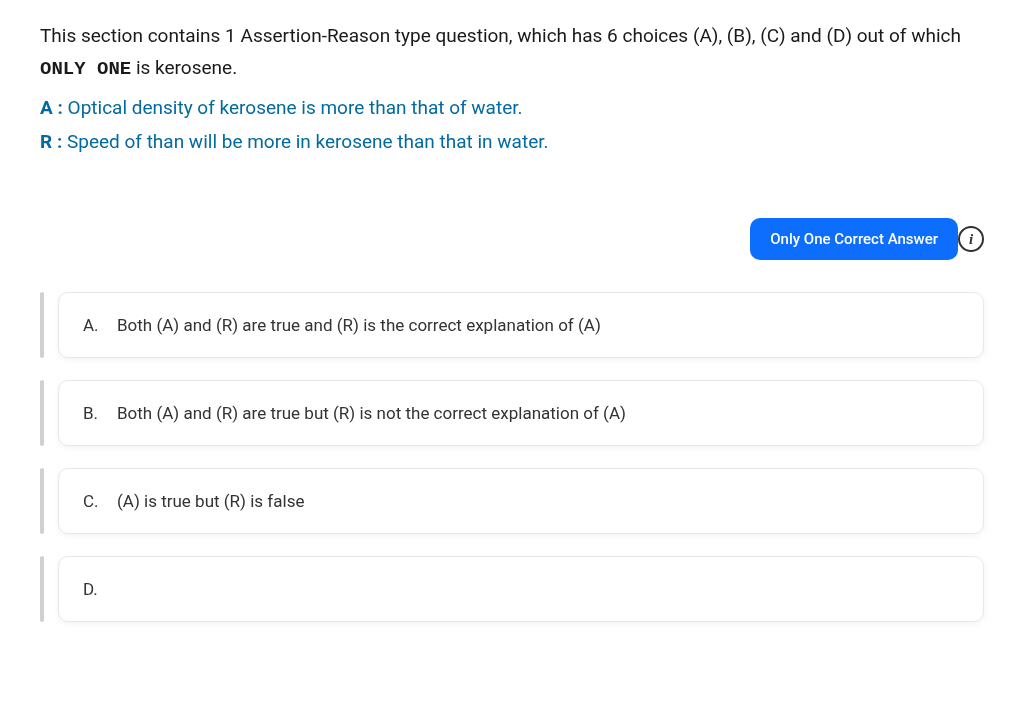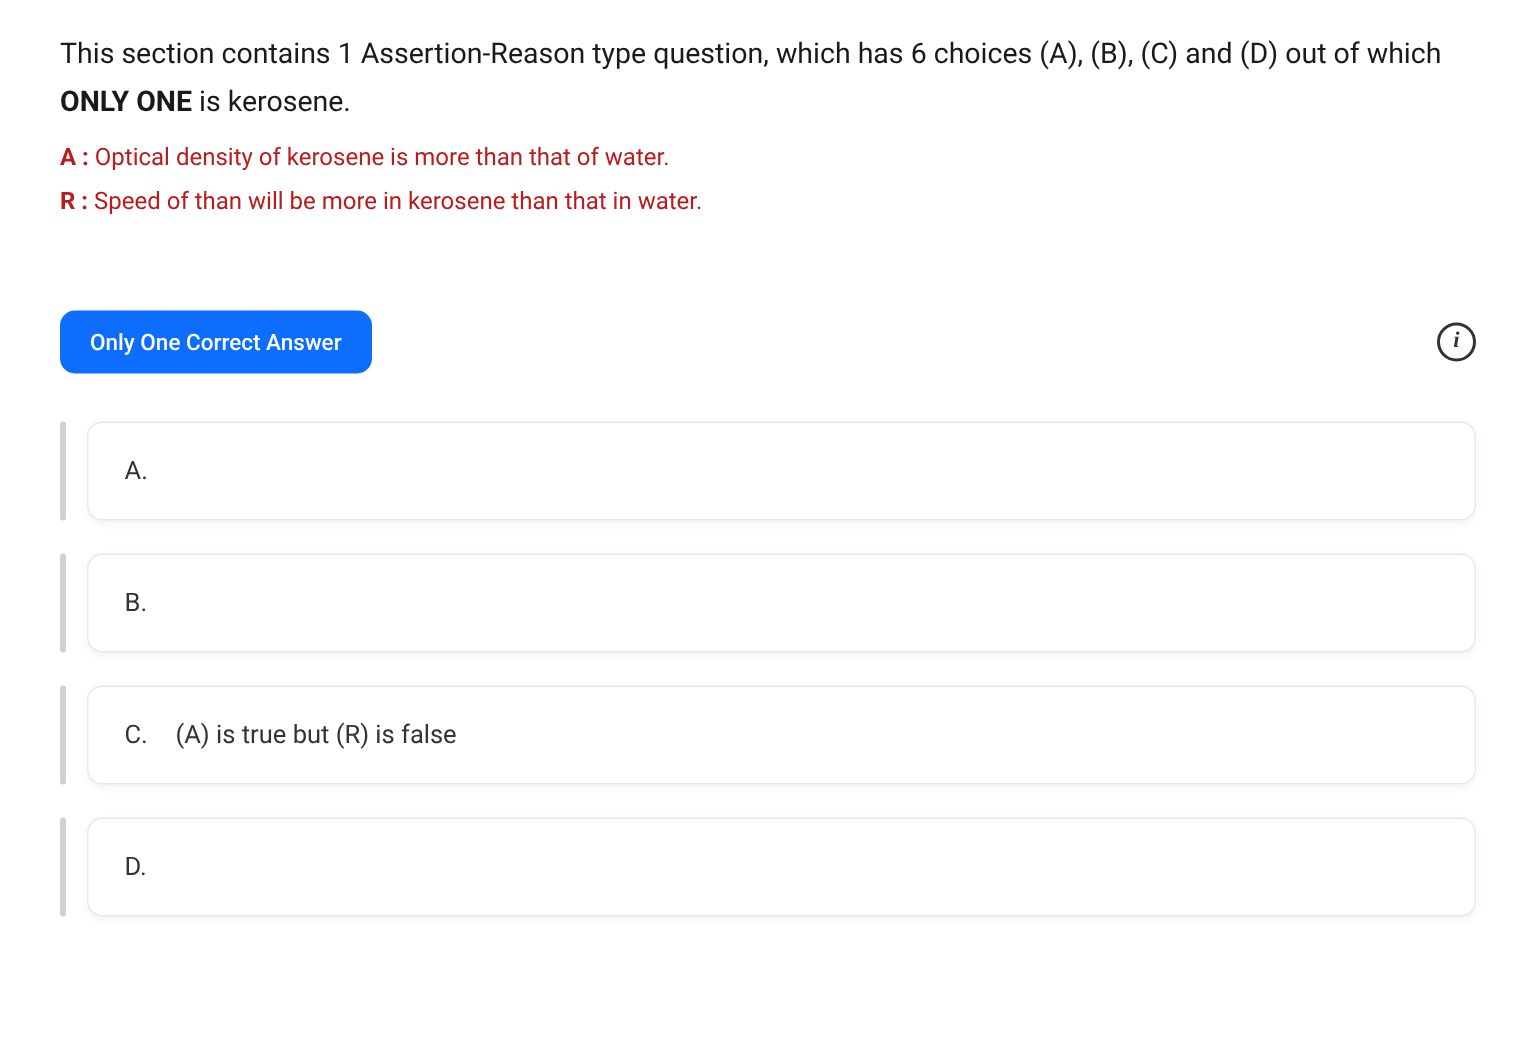--- a/index.html
+++ b/index.html
@@ -15,34 +15,35 @@
       width: 1024px;
     }
     .instructions {
       font-size: 19px;
       line-height: 1.7;
       margin-bottom: 6px;
       color: #1a1a1a;
     }
     .bold {
       font-weight: 700;
+      font-family: Liberation Mono, monospace;
     }
     .assertion-line {
-      font-size: 16px;
+      font-size: 19px;
       line-height: 1.7;
-      color: #b91c1c;
+      color: #0369a1;
       margin-bottom: 2px;
     }
     .label-prefix {
       font-weight: 700;
     }
     .badge-row {
       display: flex;
       align-items: center;
-      justify-content: space-between;
+      justify-content: flex-end;
       margin-top: 60px;
       margin-bottom: 32px;
     }
     .badge {
       background: #0d6efd;
       color: #ffffff;
       font-size: 15px;
       font-weight: 500;
       padding: 12px 20px;
       border-radius: 10px;
@@ -125,27 +126,29 @@
     <span>i</span>
   </div>
 </div>
 
 <div class="options-container">
 
   <div class="option-wrapper">
     <div class="option-bar"></div>
     <div class="option-card">
       <div class="option-letter">A.</div>
+      <div class="option-text">Both (A) and (R) are true and (R) is the correct explanation of (A)</div>
     </div>
   </div>
 
   <div class="option-wrapper">
     <div class="option-bar"></div>
     <div class="option-card">
       <div class="option-letter">B.</div>
+      <div class="option-text">Both (A) and (R) are true but (R) is not the correct explanation of (A)</div>
     </div>
   </div>
 
   <div class="option-wrapper">
     <div class="option-bar"></div>
     <div class="option-card">
       <div class="option-letter">C.</div>
       <div class="option-text">(A) is true but (R) is false</div>
     </div>
   </div>

